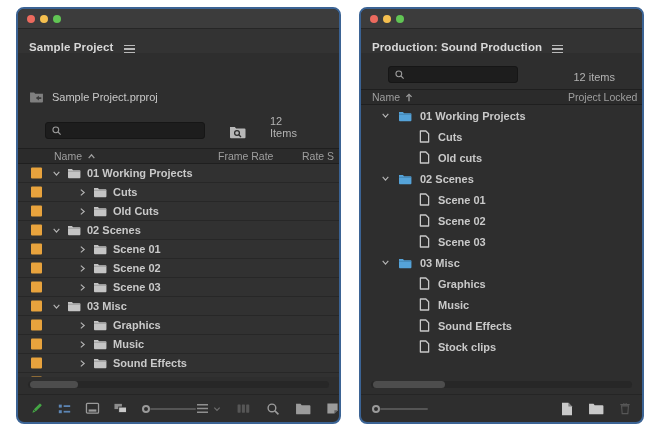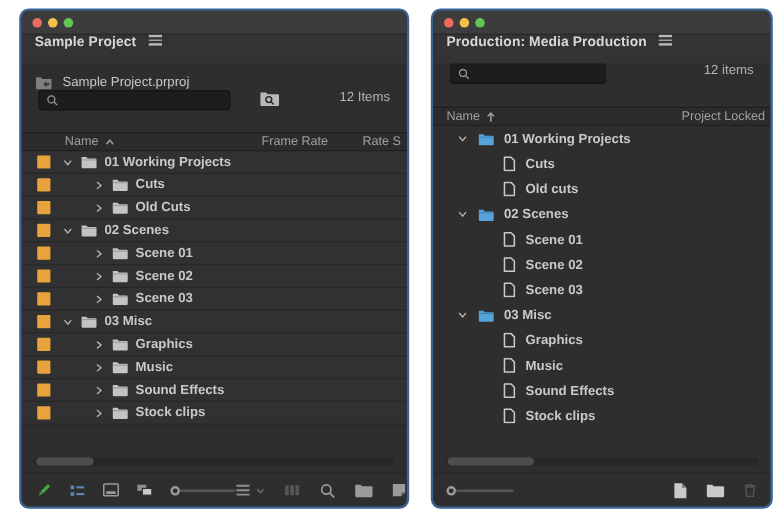--- a/index.html
+++ b/index.html
@@ -13,29 +13,29 @@
 
   
   .titlebar { height:20px; flex:0 0 20px; background:#3c3c3c;
     border-bottom:1px solid #262626; display:flex; align-items:center; padding-left:9px; gap:5px; }
   .tl { width:8px; height:8px; border-radius:50%; }
   .tl.red { background:var(--traffic-red,#ec6a5e); }
   .tl.yellow { background:var(--traffic-yellow,#f5bf4f); }
   .tl.green { background:var(--traffic-green,#61c554); }
 
   .tabrow { height:24px; flex:0 0 24px; background:#333333; display:flex;
-    align-items:flex-start; padding:0 11px; gap:10px; }
+    align-items:flex-end; padding:0 11px; gap:10px; }
   .tabrow .tab-title { color:#d8d8d8; font-size:11.5px; font-weight:bold; letter-spacing:.1px; }
   .hamburger { display:inline-flex; flex-direction:column; gap:2px; cursor:pointer; }
   .hamburger i { display:block; width:11px; height:1.5px; background:#b9b9b9; }
 
-  .projrow { height:22px; flex:0 0 22px; display:flex; align-items:flex-end;
-    padding:0 11px; gap:8px; color:#c9c9c9; font-size:11px; }
-
-  .searchrow { flex:0 0 26px; display:flex; align-items:flex-start; padding:0 14px; gap:24px; }
+  .projrow { height:22px; flex:0 0 22px; display:flex; align-items:flex-start;
+    padding:0 11px; gap:8px; color:#c9c9c9; font-size:11px;margin-top:38px; }
+
+  .searchrow { flex:0 0 26px; display:flex; align-items:flex-end; padding:0 27px; gap:24px; }
   #right-window .searchrow { flex:0 0 30px; }
   .searchbox { height:17px; background:#1d1d1d; border:1px solid #161616;
     border-radius:3px; display:flex; align-items:center; padding:0 5px; gap:4px; }
   #left-window .searchbox { width:160px; }
   #right-window .searchbox { width:130px; }
   .searchbox input { flex:1; background:transparent; border:none; outline:none;
     color:#c9c9c9; font-size:11px; min-width:0; }
   .items-count { margin-left:auto; color:#b3b3b3; font-size:11px; }
 
   
@@ -367,21 +367,21 @@
   </div>
 </div>
 
 <div class="window" id="right-window">
   <div class="titlebar">
     <span class="tl red"></span>
     <span class="tl yellow"></span>
     <span class="tl green"></span>
   </div>
   <div class="tabrow">
-    <span class="tab-title">Production: Media Production</span>
+    <span class="tab-title">Production: Sound Production</span>
     <span class="hamburger">
         <i></i>
         <i></i>
         <i></i>
       </span>
   </div>
   <div class="searchrow">
     <div class="searchbox">
       <svg width="11" height="11" viewBox="0 0 16 16">
           <circle cx="7" cy="7" r="4.2" fill="none" stroke="#9a9a9a" stroke-width="1.6"></circle>

